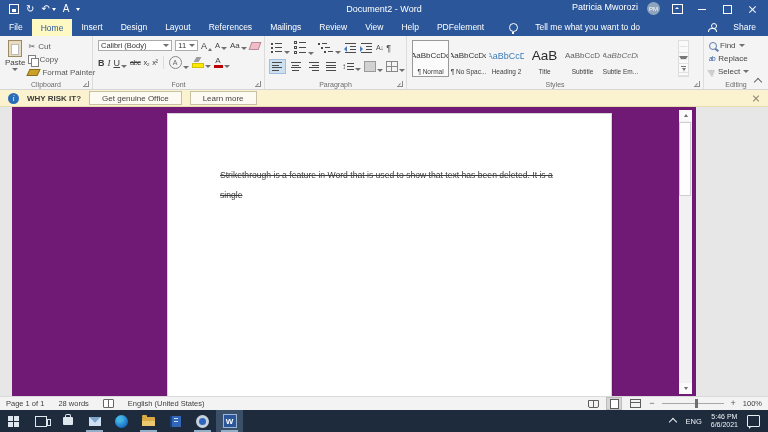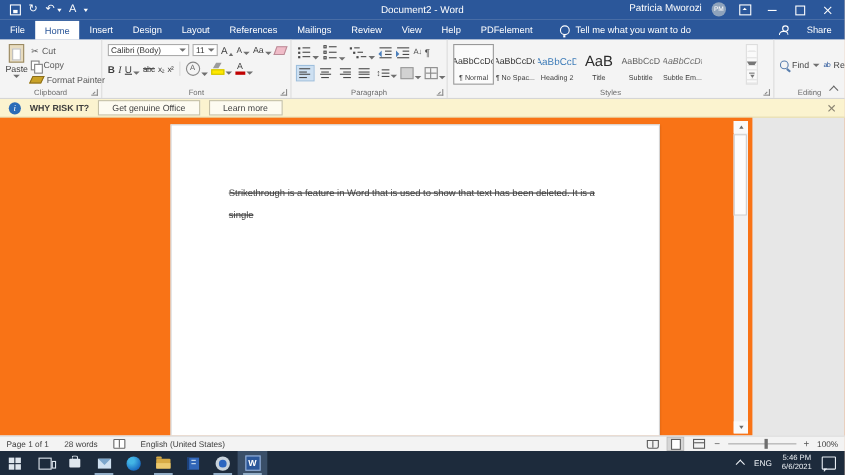--- a/index.html
+++ b/index.html
@@ -29,22 +29,22 @@
   .restbox{width:7px;height:7px;border:1px solid #fff}
   .xwrap{width:9px;height:9px;position:relative}
   .xwrap i{position:absolute;top:4px;left:0;width:9px;height:1px;background:#fff}
   .xwrap i:first-child{transform:rotate(45deg)}
   .xwrap i:last-child{transform:rotate(-45deg)}
 
   
   .tabrow{position:absolute;left:0;top:18px;width:768px;height:18px;background:#2b579a;
           display:flex;align-items:stretch;color:#fff;font-size:8.5px}
   .tab{padding:0 9px;display:flex;align-items:center}
-  .tab.active{background:#ffffff;color:#2b579a;margin-top:1px}
-  .tellme{display:flex;align-items:center;gap:5px;margin-left:16px}
+  .tab.active{background:#fef9c3;color:#2b579a;margin-top:1px}
+  .tellme{display:flex;align-items:center;gap:17px;margin-left:16px}
   .bulb{width:7px;height:7px;border:1px solid #fff;border-radius:50%;position:relative}
   .bulb i{position:absolute;left:1.5px;bottom:-3px;width:2.5px;height:2px;background:#fff}
   .share{margin-left:auto;display:flex;align-items:center;gap:16px;margin-right:12px}
   .person{width:9px;height:9px;position:relative}
   .person i:first-child{position:absolute;left:2.5px;top:0;width:4px;height:4px;border:1px solid #fff;border-radius:50%}
   .person i:last-child{position:absolute;left:0;bottom:0;width:7px;height:3px;border:1px solid #fff;border-bottom:none;border-radius:4px 4px 0 0}
 
   
   .ribbon{position:absolute;left:0;top:36px;width:768px;height:54px;background:#f4f4f4;
           border-bottom:1px solid #d5d5d5;display:flex;color:#3f3f3f;font-size:8px;box-sizing:border-box}
@@ -130,21 +130,21 @@
   .samp.em{font-style:italic;color:#6a6a6a}
   .sname{font-size:6.5px;color:#3d3d3d;white-space:nowrap}
   .sscroll{width:9px;display:flex;flex-direction:column;border:1px solid #ddd;background:#fafafa}
   .sscroll span{flex:1;display:flex;align-items:center;justify-content:center;border-bottom:1px solid #e2e2e2}
   .t-up{width:0;height:0;border-left:2.5px solid transparent;border-right:2.5px solid transparent;border-bottom:3px solid #777}
   .t-dn{width:0;height:0;border-left:2.5px solid transparent;border-right:2.5px solid transparent;border-top:3px solid #777}
   .t-more{display:flex;flex-direction:column;align-items:center;gap:1px}
   .t-more i{width:5px;height:1px;background:#777}
 
   
-  .g-edit{width:64px;display:flex;flex-direction:row;gap:4px;padding-top:5px}
+  .g-edit{width:64px;display:flex;flex-direction:column;gap:4px;padding-top:5px}
   .erow{display:flex;align-items:center;gap:3px;color:#464646;white-space:nowrap}
   .mag{width:6px;height:6px;border:1.5px solid #5a7fae;border-radius:50%;position:relative}
   .mag i{position:absolute;right:-3px;bottom:-2px;width:4px;height:1.5px;background:#5a7fae;transform:rotate(40deg)}
   .abrep{font-size:6.5px;color:#2b579a;letter-spacing:-.5px}
   .selarr{width:0;height:0;border-top:4px solid transparent;border-bottom:4px solid transparent;border-left:6px solid #cfcfcf;transform:rotate(-35deg);outline:1px solid #8a8a8a00;filter:drop-shadow(0 0 0.5px #777)}
   .ribchev{position:absolute;right:7px;bottom:4px;width:5px;height:5px;border-left:1px solid #666;border-top:1px solid #666;transform:rotate(45deg)}
 
   
   .warnbar{position:absolute;left:0;top:90px;width:768px;height:17px;background:#fbf3cf;
            border-bottom:1px solid #e6dcae;display:flex;align-items:center;gap:8px;
@@ -154,21 +154,21 @@
   .warntitle{font-weight:bold;color:#3c3c3c;white-space:nowrap}
   .warnmsg{white-space:nowrap}
   .warnbtn{background:#fdfbf1;border:1px solid #c5c0a6;padding:0 12px;height:12px;display:flex;
            align-items:center;font-size:8px;color:#444;white-space:nowrap}
   .warnx{margin-left:auto;width:8px;height:8px;position:relative}
   .warnx i{position:absolute;top:3.5px;left:0;width:8px;height:1px;background:#8a8472}
   .warnx i:first-child{transform:rotate(45deg)}
   .warnx i:last-child{transform:rotate(-45deg)}
 
   
-  .docarea{position:absolute;left:0;top:107px;width:684px;height:289px;background:#f97316;overflow:hidden}
+  .docarea{position:absolute;left:12px;top:107px;width:684px;height:289px;background:#701a75;overflow:hidden}
   .page{position:absolute;left:155px;top:6px;width:445px;height:300px;background:#fff;
         border:1px solid #d4d4d4;box-shadow:1px 1px 2px rgba(0,0,0,.15);box-sizing:border-box}
   .pagetext{position:absolute;left:52px;top:52px;width:345px;font-size:8.6px;line-height:19.5px;color:#3d3d3d}
   .pagetext span{display:block;text-decoration:line-through;text-decoration-thickness:1px}
   .vsb{position:absolute;right:4px;top:3px;bottom:2px;width:13px;background:#f1f1f1}
   .sarr{position:absolute;left:0;width:13px;height:11px;background:#fafafa;display:flex;align-items:center;justify-content:center}
   .sarr.up{top:0}.sarr.dn{bottom:0}
   .sarr .t-up{border-bottom-color:#6b6b6b}
   .sarr .t-dn{border-top-color:#6b6b6b}
   .sthumb{position:absolute;left:0;top:12px;width:12px;height:74px;background:#fdfdfd;border:1px solid #cecece;box-sizing:border-box}

